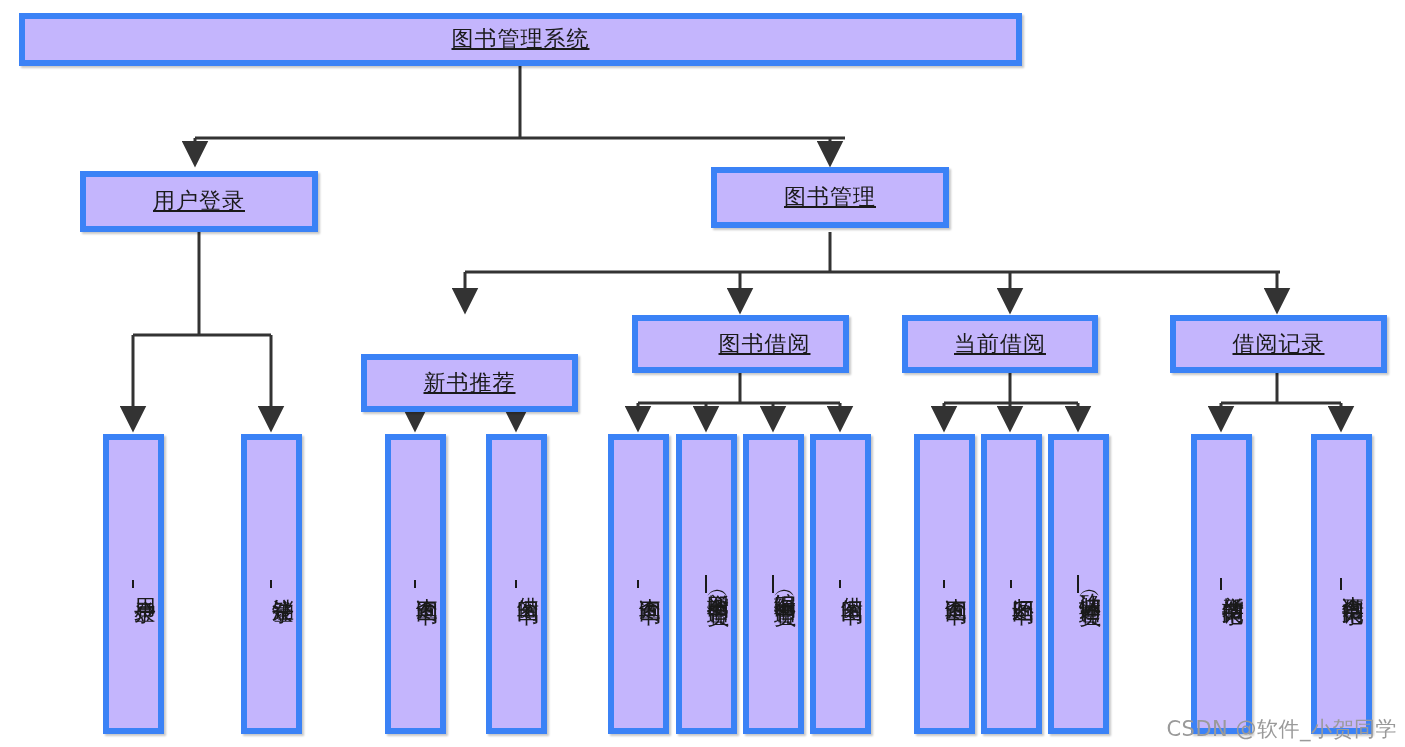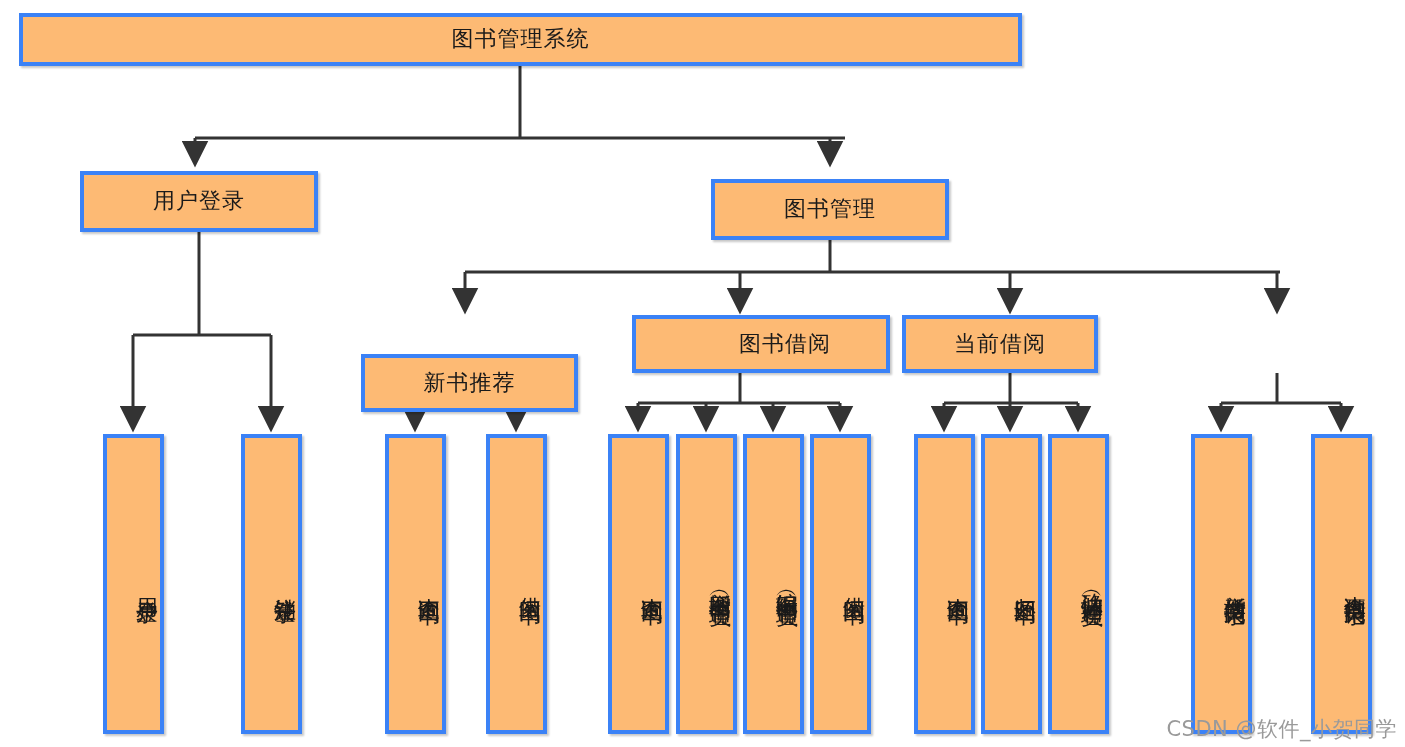--- a/index.html
+++ b/index.html
@@ -22,27 +22,28 @@
     position: absolute;
     left: 0;
     top: 0;
     width: 1405px;
     height: 747px;
     pointer-events: none;
   }
   .node {
     position: absolute;
     box-sizing: border-box;
-    background: #fdba74;
-    border: 4px solid #3b82f6;
+    background: #c4b5fd;
+    border: 6px solid #3b82f6;
     box-shadow: 2px 2px 2px rgba(0,0,0,0.22);
     display: flex;
     align-items: center;
     justify-content: center;
     color: #1a1a1a;
+    text-decoration: underline;
   }
   .node.horizontal {
     font-size: 22px;
     letter-spacing: 1px;
     line-height: 1.2;
   }
   .node.vertical {
     writing-mode: vertical-rl;
     text-orientation: upright;
     font-size: 22px;
@@ -128,33 +129,36 @@
     </g>
   </svg>
 
   <div class="node horizontal" style="left:19px; top:13px; width:1003px; height:53px;">
     <span class="node-label">图书管理系统</span>
   </div>
 
   <div class="node horizontal" style="left:80px; top:171px; width:238px; height:61px;">
     <span class="node-label">用户登录</span>
   </div>
-  <div class="node horizontal" style="left:711px; top:179px; width:238px; height:61px;">
+  <div class="node horizontal" style="left:711px; top:167px; width:238px; height:61px;">
     <span class="node-label">图书管理</span>
   </div>
 
   <div class="node horizontal" style="left:361px; top:315px; width:217px; height:58px;margin-top:39px;">
     <span class="node-label">新书推荐</span>
   </div>
-  <div class="node horizontal" style="left:632px; top:315px; width:258px; height:58px;padding-left:48px;">
+  <div class="node horizontal" style="left:632px; top:315px; width:217px; height:58px;padding-left:48px;">
     <span class="node-label">图书借阅</span>
   </div>
   <div class="node horizontal" style="left:902px; top:315px; width:196px; height:58px;">
     <span class="node-label">当前借阅</span>
   </div>
+  <div class="node horizontal" style="left:1170px; top:315px; width:217px; height:58px;">
+    <span class="node-label">借阅记录</span>
+  </div>
 
   <div class="node vertical" style="left:103px; top:434px; width:61px; height:300px;">
     <span class="node-label">用户登录</span>
   </div>
   <div class="node vertical" style="left:241px; top:434px; width:61px; height:300px;">
     <span class="node-label">注销登录</span>
   </div>
 
   <div class="node vertical" style="left:385px; top:434px; width:61px; height:300px;">
     <span class="node-label">查询图书</span>

